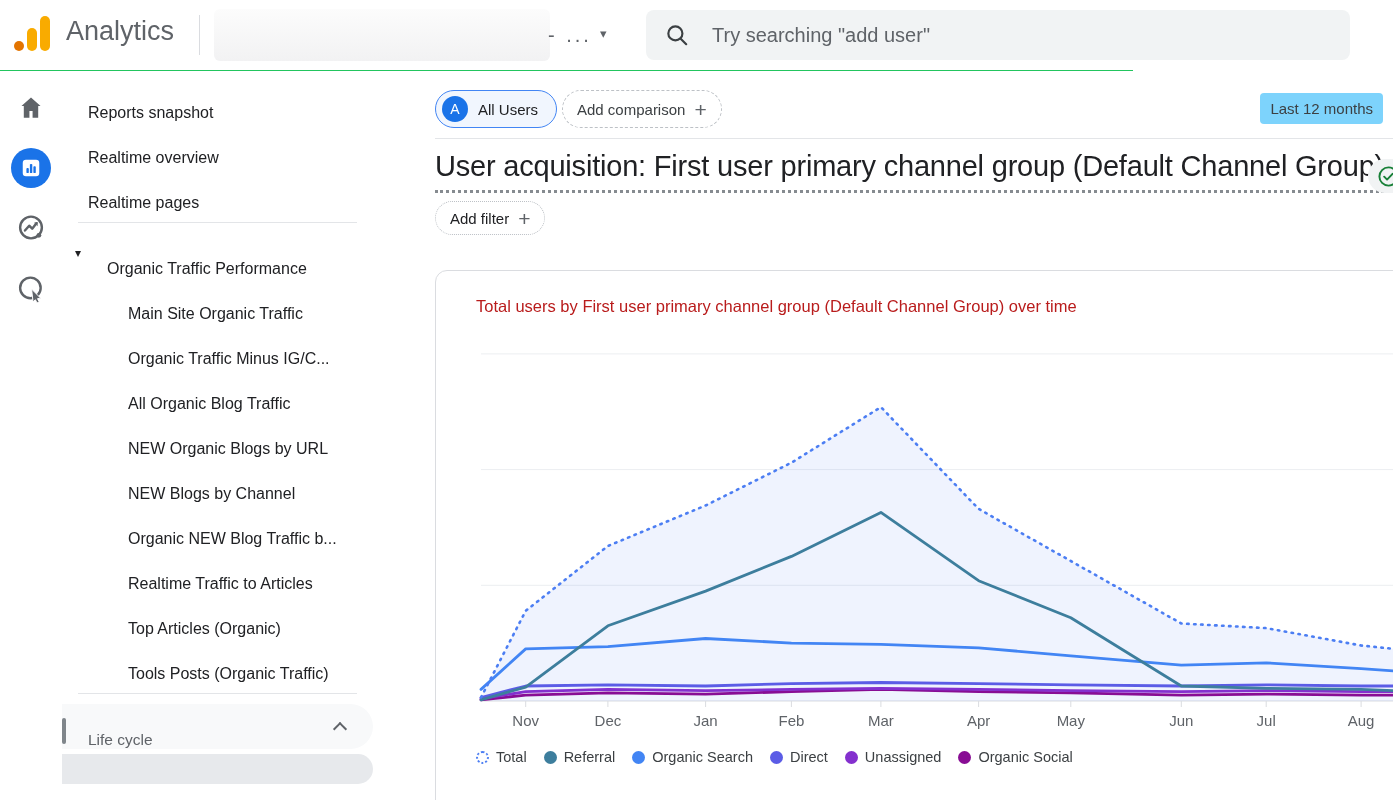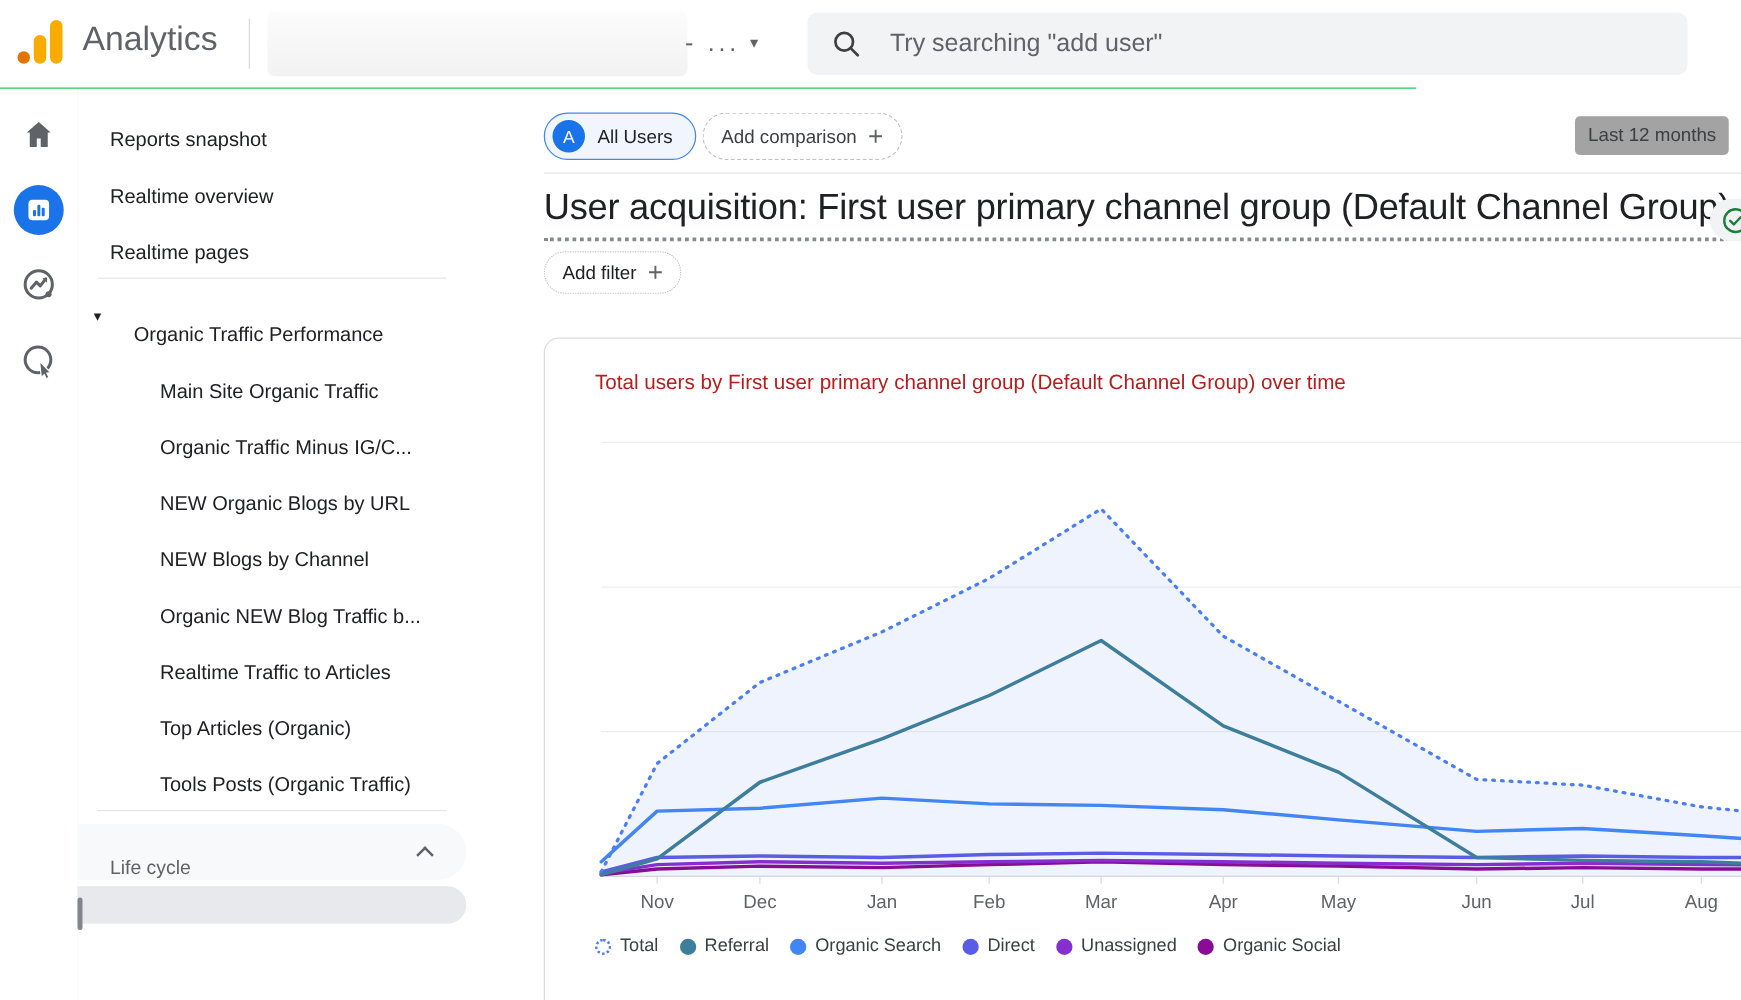--- a/index.html
+++ b/index.html
@@ -53,21 +53,21 @@
   
   .chip{position:absolute;display:flex;align-items:center;box-sizing:border-box;cursor:pointer}
   .chip-allusers{left:435px;top:90px;height:38px;border:1px solid #4285f4;background:#f1f6fe;
                  border-radius:19px;padding:0 18px 0 6px}
   .avatar{width:26px;height:26px;border-radius:50%;background:#1a73e8;color:#fff;font-size:14px;
           display:flex;align-items:center;justify-content:center;margin-right:10px}
   .chip-label{font-size:15px;color:#202124}
   .chip-compare{left:562px;top:90px;height:38px;border:1px dashed #bdc1c6;border-radius:19px;
                 padding:0 14px;gap:9px;color:#3c4043;font-size:15px}
   .plus-glyph{font-size:21px;color:#5f6368;line-height:1}
-  .daterange{position:absolute;right:10px;top:93px;height:31px;background:#a3a3a3;border-radius:4px;
+  .daterange{position:absolute;right:10px;top:93px;height:31px;background:#7dd3fc;border-radius:4px;
              display:flex;align-items:center;padding:0 10px;font-size:15px;color:#3c4043;cursor:pointer}
   .hr1{position:absolute;left:435px;width:958px;top:138px;height:1px;background:#e3e5e8}
   .report-title{position:absolute;left:435px;top:150px;font-size:29px;color:#202124;
                 letter-spacing:-0.2px;border-bottom:3px dotted #868b90;padding-bottom:7px;cursor:pointer}
   .check-pill{position:absolute;left:1368px;top:159px;width:40px;height:34px;background:#f1f3f4;
               border-radius:17px 0 0 17px;display:flex;align-items:center;padding-left:9px;
               box-sizing:border-box;cursor:pointer}
   .chip-filter{left:435px;top:201px;height:34px;border:1px dotted #bdc1c6;border-radius:17px;
                padding:0 14px;gap:9px;font-size:15px;color:#202124}
 
@@ -149,20 +149,23 @@
       <div class="nav-div"></div>
       <div class="nav-row expand">
         <span class="tri">▾</span>
         <span>Organic Traffic Performance</span>
       </div>
       <div class="nav-row sub">
         <span>Main Site Organic Traffic</span>
       </div>
       <div class="nav-row sub">
         <span>Organic Traffic Minus IG/C...</span>
+      </div>
+      <div class="nav-row sub">
+        <span>All Organic Blog Traffic</span>
       </div>
       <div class="nav-row sub">
         <span>NEW Organic Blogs by URL</span>
       </div>
       <div class="nav-row sub">
         <span>NEW Blogs by Channel</span>
       </div>
       <div class="nav-row sub">
         <span>Organic NEW Blog Traffic b...</span>
       </div>

